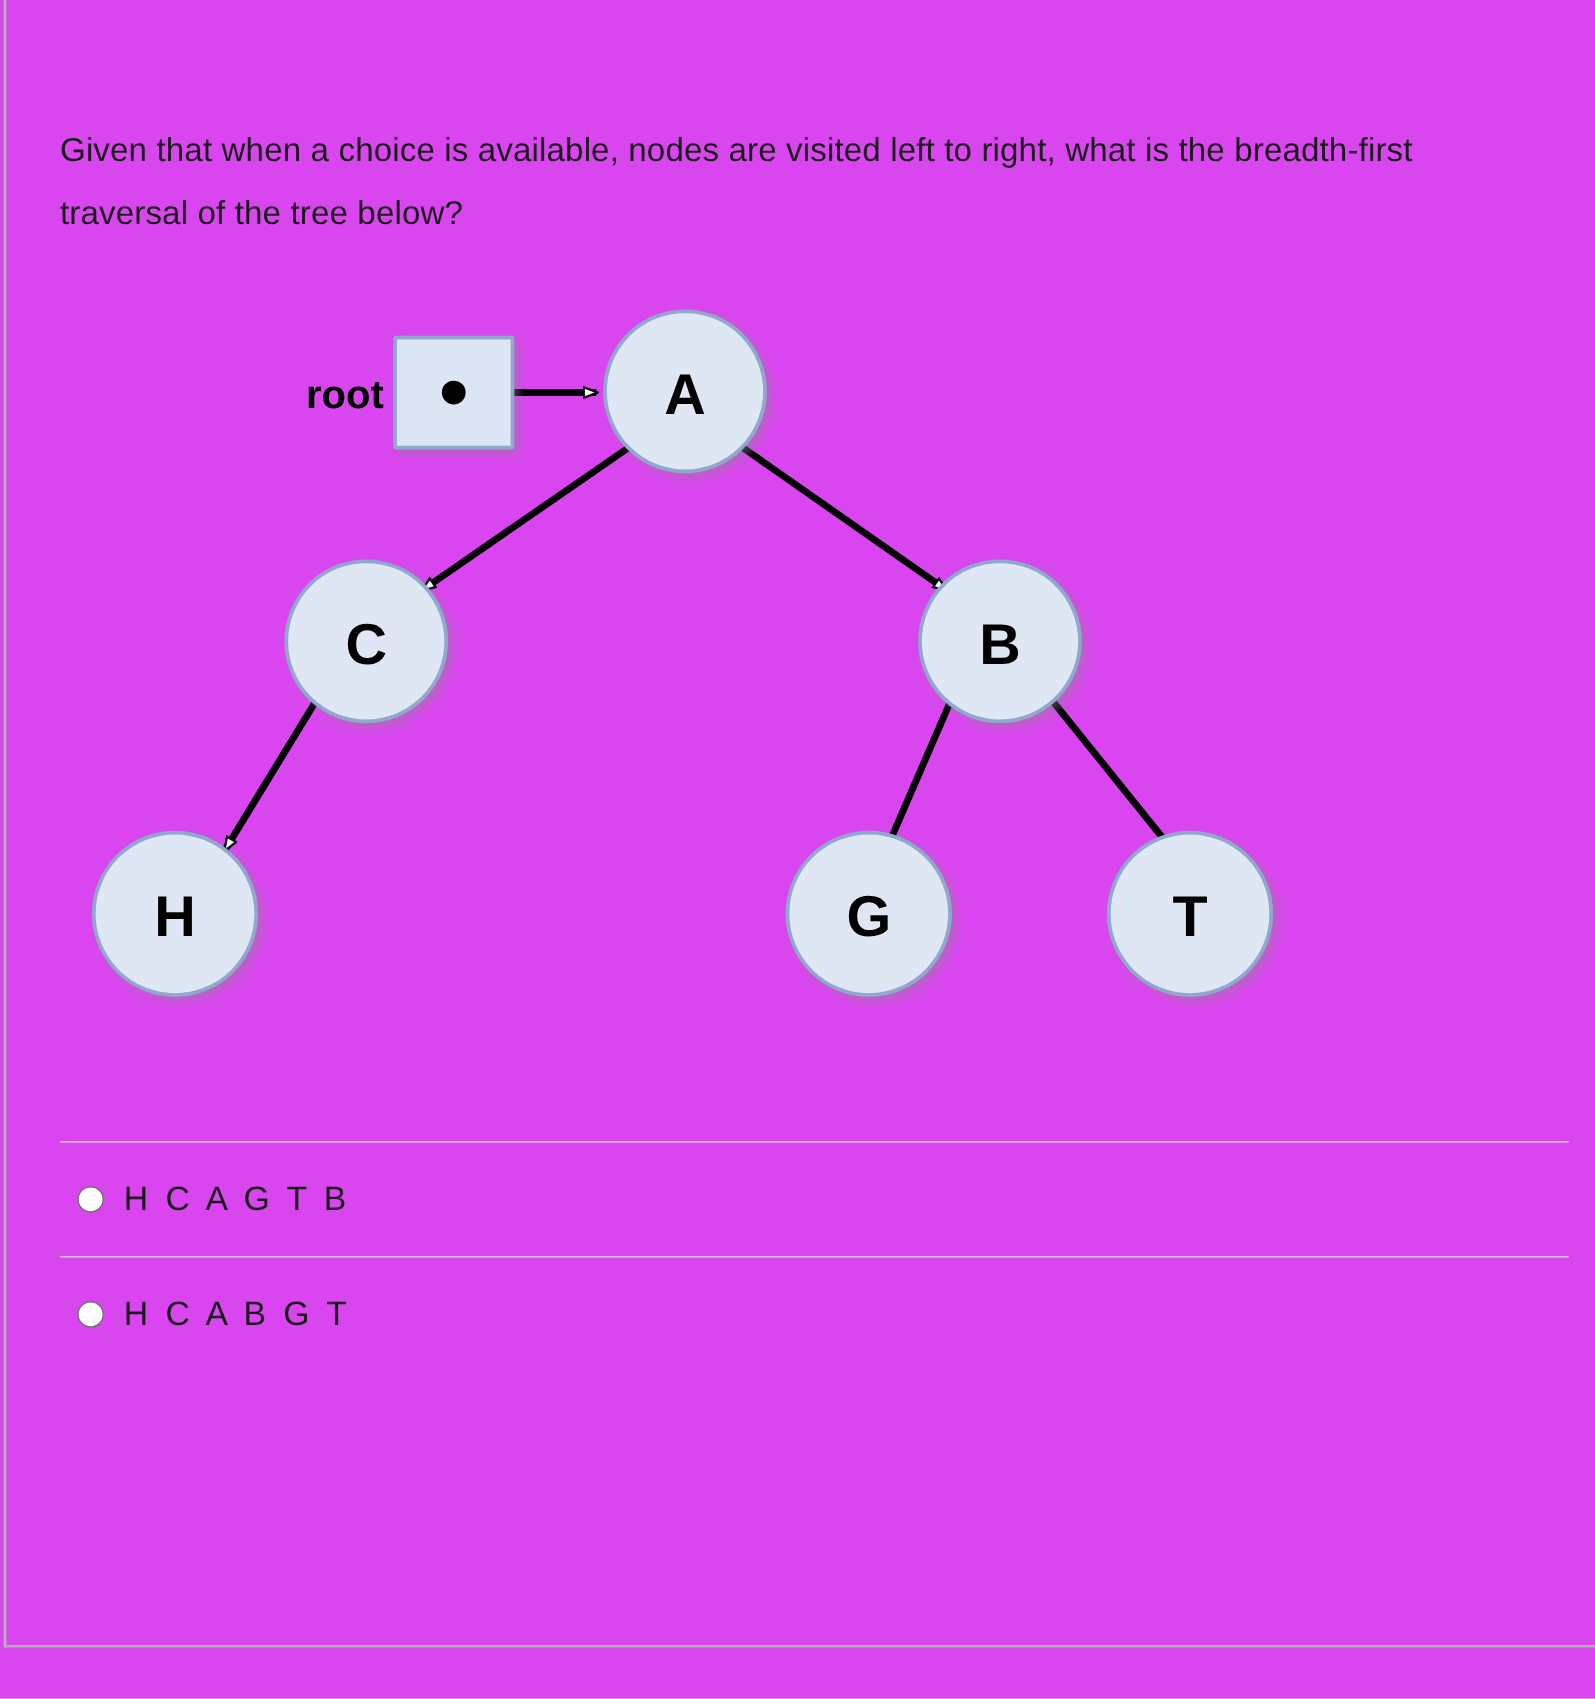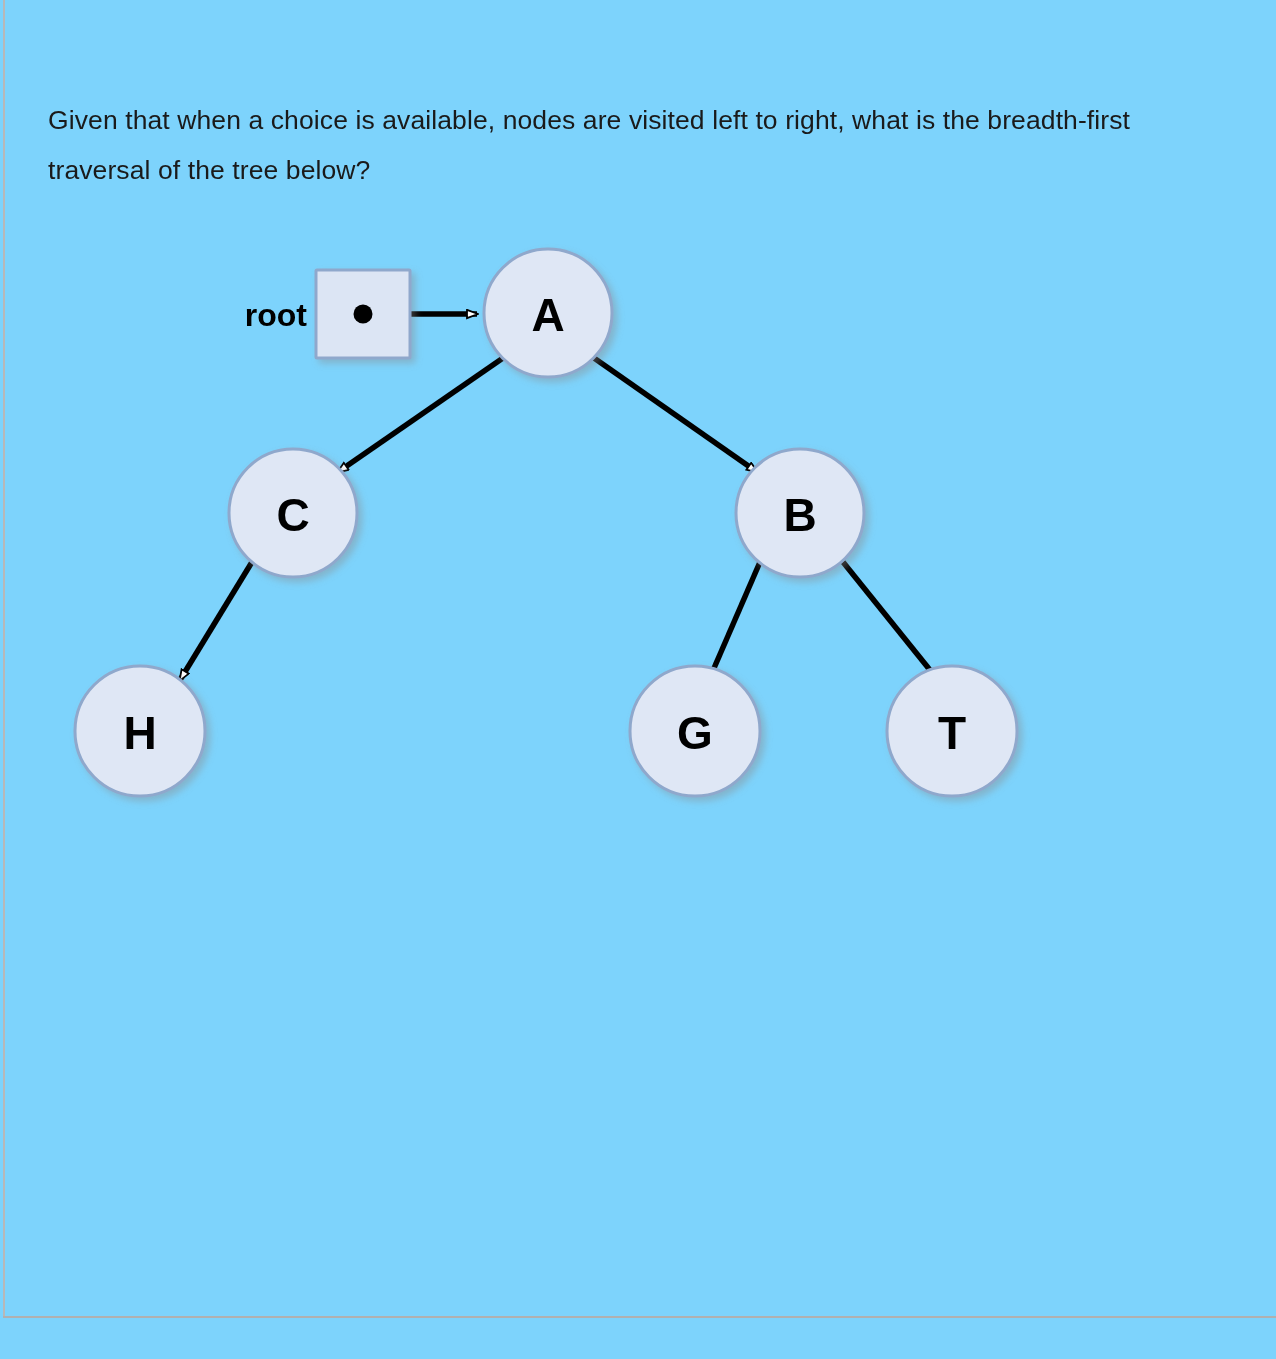--- a/index.html
+++ b/index.html
@@ -13,21 +13,21 @@
     font-family: "Liberation Sans", sans-serif;
     position: relative;
     overflow: hidden;
   }
 
   #page {
     position: absolute;
     left: 0; top: 0;
     width: 1276px;
     height: 1359px;
-    background: #7dd3fc;
+    background: #d946ef;
   }
 
   
   .left-rule {
     position: absolute;
     left: 3px;
     top: 0;
     width: 2px;
     height: 1318px;
     background: #b8b8b8;
@@ -192,19 +192,29 @@
 
       <g>
         <circle cx="952" cy="521" r="65" fill="#dfe7f5" stroke="#8fa8cc" stroke-width="3" filter="url(#softshadow)"></circle>
         <text class="node-label" x="952" y="523">T</text>
       </g>
     </svg>
   </div>
 
   <div class="answers">
 
-
-
+    <div class="answer-row">
+      <div class="answer-divider"></div>
+      <span class="radio"></span>
+      <span class="answer-text">H C A G T B</span>
+    </div>
+
+
+    <div class="answer-row">
+      <div class="answer-divider"></div>
+      <span class="radio"></span>
+      <span class="answer-text">H C A B G T</span>
+    </div>
 
 
   </div>
 
 </div>
 
 </body></html>

